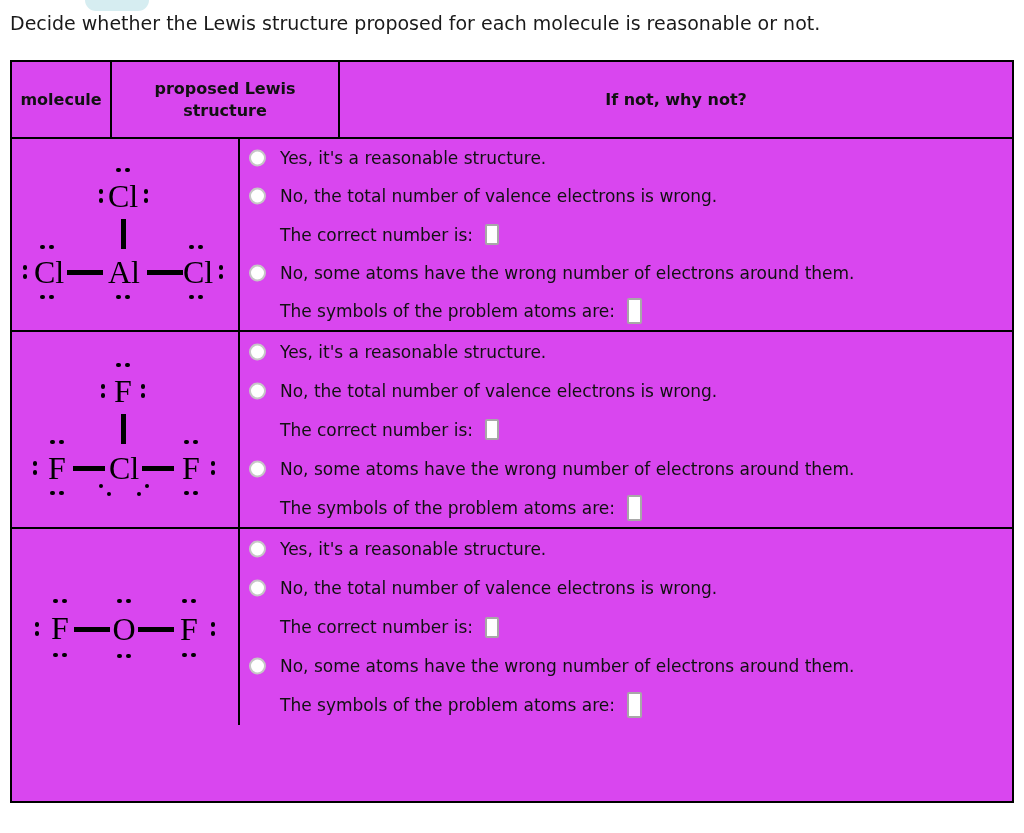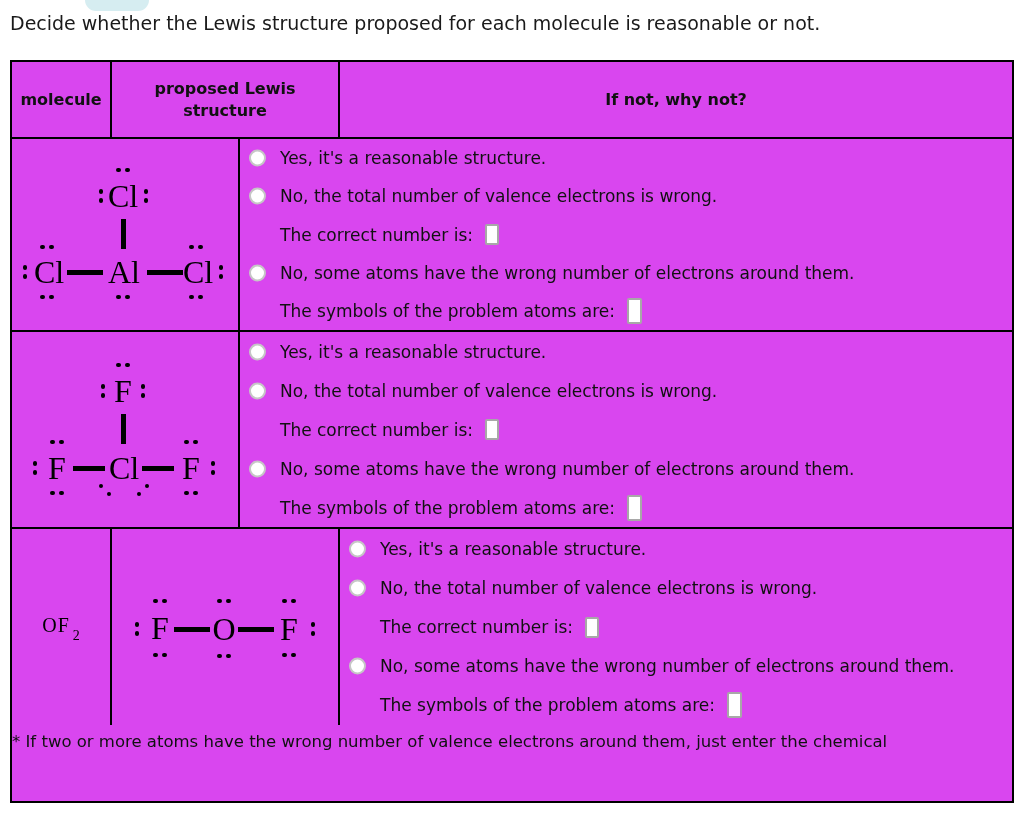--- a/index.html
+++ b/index.html
@@ -217,23 +217,20 @@
         <span>No, some atoms have the wrong number of electrons around them.</span>
       </div>
       <div class="opt-line">
         <span>The symbols of the problem atoms are:</span>
         <span class="input-box sym"></span>
       </div>
     </div>
   </div>
 
   <div class="trow" style="height: 196px;">
-    <div class="cell c-mol">
-      <span class="mol"><span>OF</span><sub>2</sub></span>
-    </div>
     <div class="cell c-lewis">
           <span class="atom" style="left: 48px; top: 99px;">F</span>
           <span class="atom" style="left: 112px; top: 100px;">O</span>
           <span class="atom" style="left: 177px; top: 100px;">F</span>
           <div class="bond" style="left: 62px; top: 97.5px; width: 36px; height: 5px;"></div>
           <div class="bond" style="left: 126px; top: 97.5px; width: 36px; height: 5px;"></div>
           <div class="pair" style="left: 48px; top: 72px;">
             <div class="dot" style="left: -6.75px; top: -2.25px;"></div>
             <div class="dot" style="left: 2.25px; top: -2.25px;"></div>
           </div>
@@ -284,15 +281,14 @@
         <span>No, some atoms have the wrong number of electrons around them.</span>
       </div>
       <div class="opt-line">
         <span>The symbols of the problem atoms are:</span>
         <span class="input-box sym"></span>
       </div>
     </div>
   </div>
 </div>
   <div class="trow footer-row" id="footnote">
-      <div><span>* If two or more atoms have the wrong number of valence electrons around them, just enter the chemical</span></div>
     </div>
 </div>
 
 </body></html>

